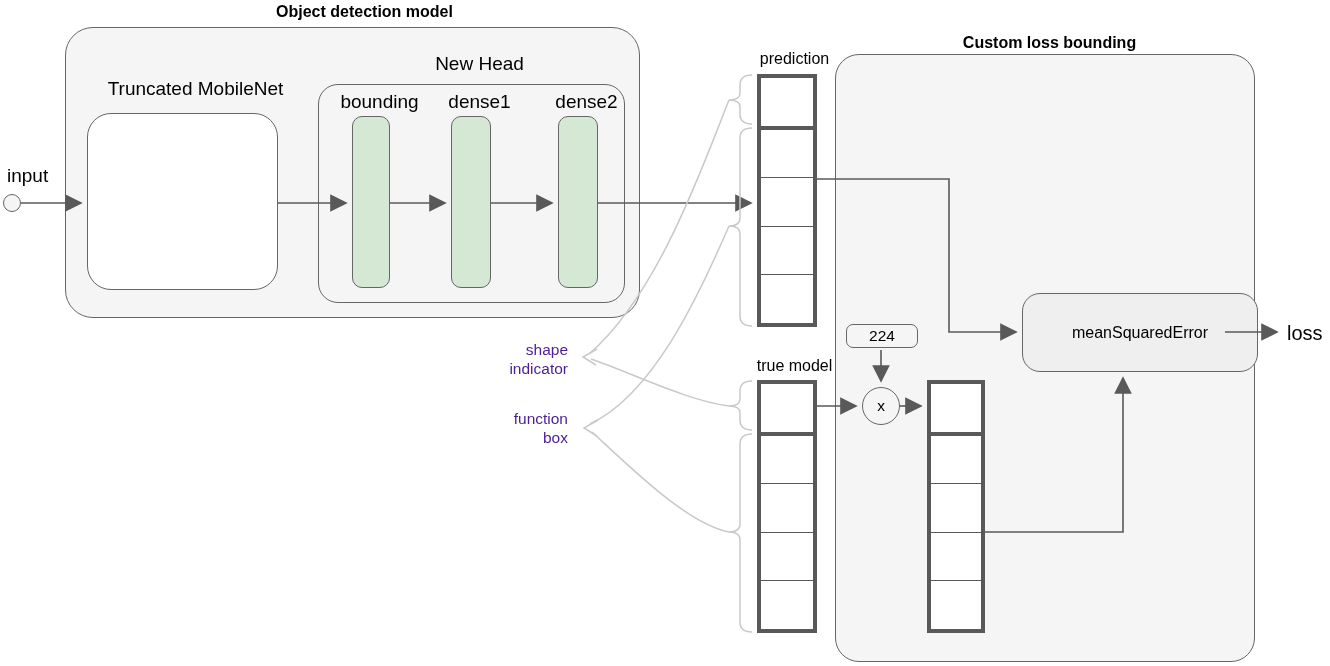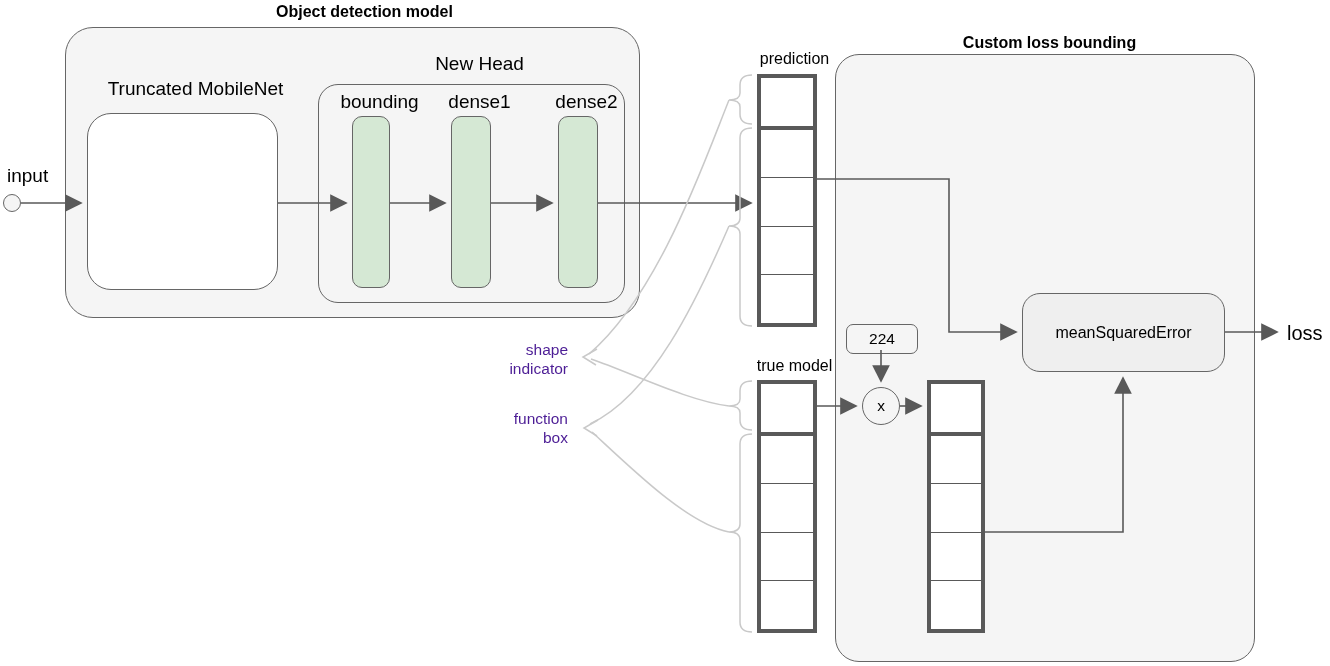--- a/index.html
+++ b/index.html
@@ -49,29 +49,29 @@
   <div class="abs box" style="left:318px;top:84px;width:307px;height:219px;border-radius:20px;"></div>
 
   <div class="abs box" style="left:352px;top:116px;width:38px;height:172px;border-radius:10px;background:#d5e8d4;"></div>
   <div class="abs box" style="left:451px;top:116px;width:40px;height:172px;border-radius:10px;background:#d5e8d4;"></div>
   <div class="abs box" style="left:558px;top:116px;width:40px;height:172px;border-radius:10px;background:#d5e8d4;"></div>
 
   <div class="abs circle" style="left:3px;top:194px;width:18px;height:18px;"></div>
 
   <div class="abs box" style="left:835px;top:54px;width:420px;height:608px;border-radius:24px;"></div>
 
-  <div class="abs box pill" style="left:846px;top:324px;width:72px;height:30px;border-radius:7px;">
+  <div class="abs box pill" style="left:846px;top:324px;width:72px;height:24px;border-radius:7px;">
     <span>224</span>
   </div>
 
   <div class="abs circle pill" style="left:862px;top:387px;width:38px;height:38px;">
     <span>x</span>
   </div>
 
-  <div class="abs box pill" style="left:1022px;top:293px;width:203px;height:79px;border-radius:18px;background:#efefef;font-size:16px;">
+  <div class="abs box pill" style="left:1022px;top:293px;width:236px;height:79px;border-radius:18px;background:#efefef;font-size:16px;">
     <span>meanSquaredError</span>
   </div>
 
   <div class="stack" style="left:757px;top:74px;width:60px;height:253px;">
     <div class="cell"></div>
     <div class="cell sep"></div>
     <div class="cell"></div>
     <div class="cell"></div>
     <div class="cell"></div>
   </div>

